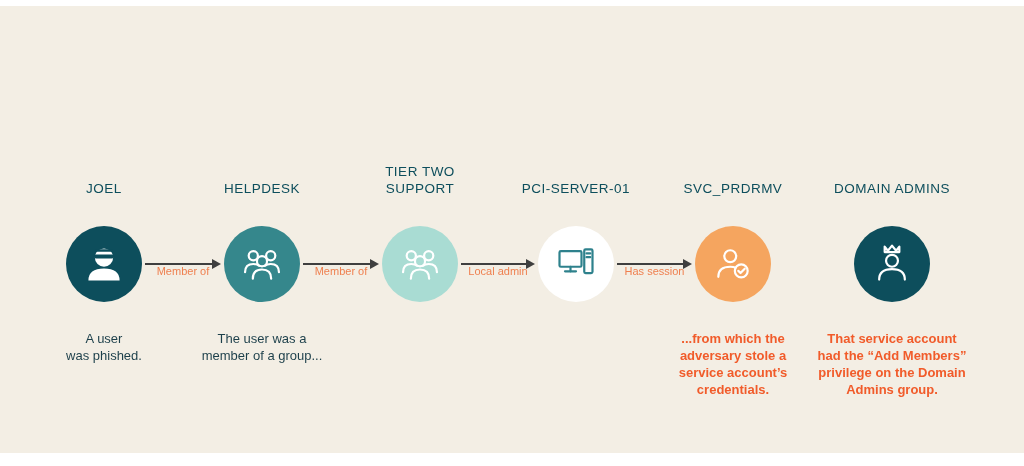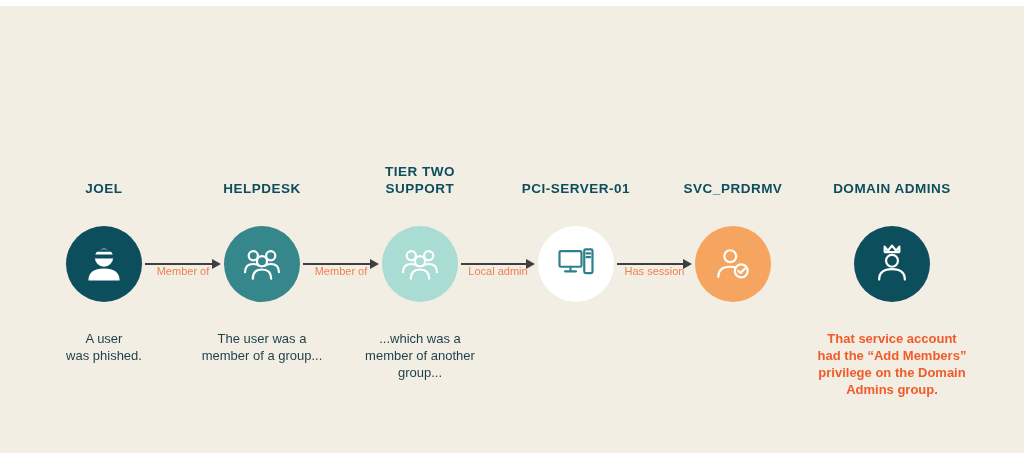--- a/index.html
+++ b/index.html
@@ -17,21 +17,21 @@
   .title{
     position:absolute;top:52px;left:0;width:100%;
     text-align:center;
     font-size:32px;font-weight:800;letter-spacing:.3px;
     color:#f15b2a;
   }
 
   .node{position:absolute;top:158px;width:160px;text-align:center;}
   .node-label{
     height:40px;display:flex;align-items:flex-end;justify-content:center;
-    font-size:13.5px;font-weight:700;letter-spacing:.5px;line-height:1.25;
+    font-size:13.5px;font-weight:400;letter-spacing:.5px;line-height:1.25;
     color:#0d4e5c;white-space:pre-line;
   }
   .circle{
     width:76px;height:76px;border-radius:50%;
     margin:28px auto 0;
     display:flex;align-items:center;justify-content:center;
   }
   .c1{background:#0d4e5c;}
   .c2{background:#35878c;}
   .c3{background:#a9dcd3;}
@@ -128,23 +128,20 @@
         <svg viewBox="0 0 48 48" fill="none" stroke="#ffffff" stroke-width="2.4" stroke-linecap="round">
           <circle cx="14.5" cy="15" r="5"></circle>
           <circle cx="33.5" cy="15" r="5"></circle>
           <path d="M5.5 33 q0 -9 9 -9 q4 0 6.5 2"></path>
           <path d="M42.5 33 q0 -9 -9 -9 q-4 0 -6.5 2"></path>
           <circle cx="24" cy="21" r="5.5"></circle>
           <path d="M14 40 q0 -10 10 -10 q10 0 10 10"></path>
         </svg>
       </span>
     </div>
-    <div class="desc">...which was a
-member of another
-group...</div>
   </div>
 
   <div class="arrow a3">
     <div class="arrow-label">Local admin</div>
     <div class="arrow-line"></div>
     <div class="arrow-head"></div>
   </div>
 
   <div class="node n4">
     <div class="node-label">PCI-SERVER-01</div>
@@ -173,20 +170,24 @@
     <div class="circle c5">
       <span>
         <svg viewBox="0 0 48 48" fill="none" stroke="#ffffff" stroke-width="2.4" stroke-linecap="round" stroke-linejoin="round">
           <circle cx="21" cy="15.5" r="6.5"></circle>
           <path d="M8 38 q0 -11 13 -11 q3.5 0 6 1"></path>
           <circle cx="33" cy="31.5" r="7"></circle>
           <path d="M29.8 31.5 l2.4 2.4 l4.6 -4.8"></path>
         </svg>
       </span>
     </div>
+    <div class="desc orange">...from which the
+adversary stole a
+service account’s
+credentials.</div>
   </div>
 
 
   <div class="node n6">
     <div class="node-label">DOMAIN ADMINS</div>
     <div class="circle c6">
       <span>
         <svg viewBox="0 0 48 48" fill="none" stroke="#ffffff" stroke-width="2.4" stroke-linecap="round" stroke-linejoin="round">
           <path d="M16 5 l3.5 4.5 L24 4 l4.5 5.5 L32 5 v6 h-16 z"></path>
           <circle cx="24" cy="20.5" r="6.5"></circle>

